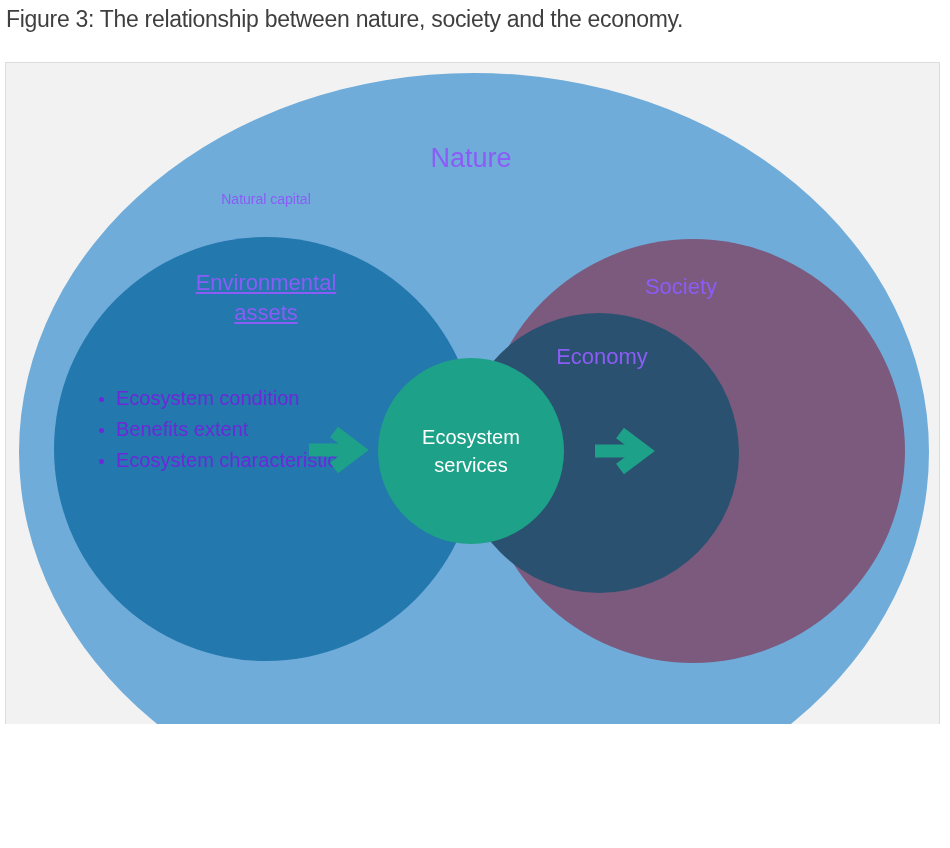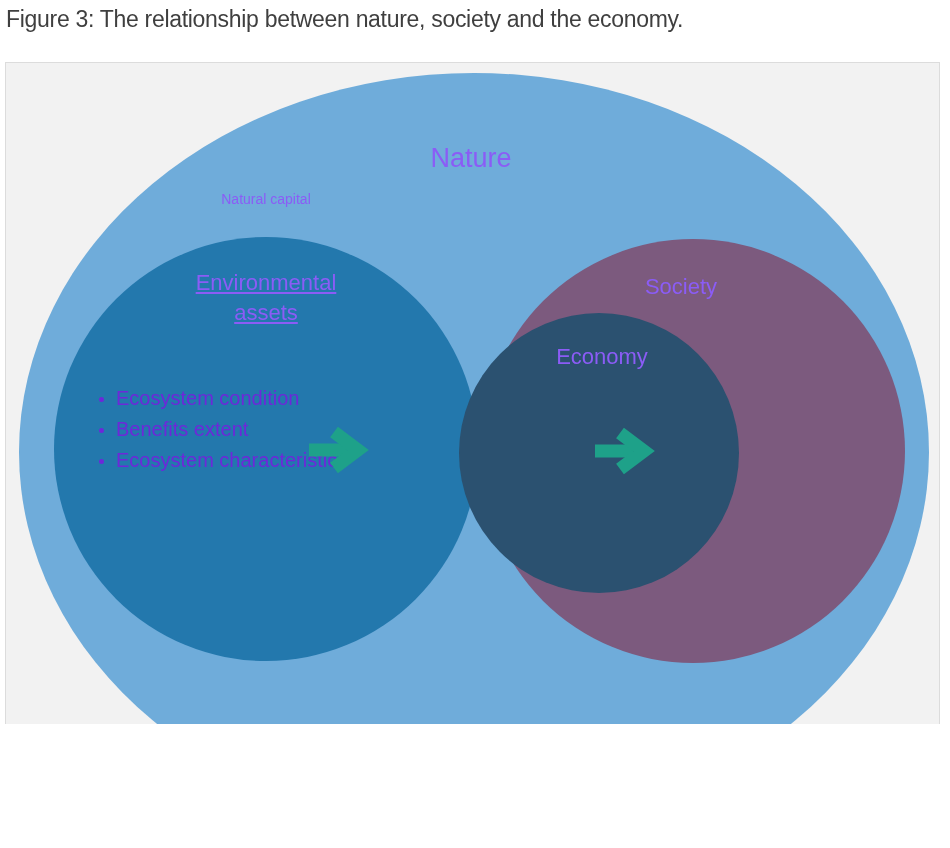--- a/index.html
+++ b/index.html
@@ -150,20 +150,23 @@
       <li>Benefits extent</li>
       <li>Ecosystem characteristics</li>
     </ul>
 
     <div class="shape society-circle"></div>
     <div class="lbl society-label">Society</div>
 
     <div class="shape economy-circle"></div>
     <div class="lbl economy-label">Economy</div>
 
+    <div class="shape green-circle services-circle">
+      <span class="label-in-circle">Ecosystem services</span>
+    </div>
 
 
     <svg class="arrow arrow-1" width="58" height="42" viewBox="0 0 58 42" aria-hidden="true">
       <path d="M0,21 H38" stroke="#1ea189" stroke-width="13" fill="none"></path>
       <path d="M25,3 L49,21 L25,39" stroke="#1ea189" stroke-width="13" fill="none" stroke-linejoin="miter"></path>
     </svg>
     <svg class="arrow arrow-2" width="58" height="42" viewBox="0 0 58 42" aria-hidden="true">
       <path d="M0,21 H38" stroke="#1ea189" stroke-width="13" fill="none"></path>
       <path d="M25,3 L49,21 L25,39" stroke="#1ea189" stroke-width="13" fill="none" stroke-linejoin="miter"></path>
     </svg>

